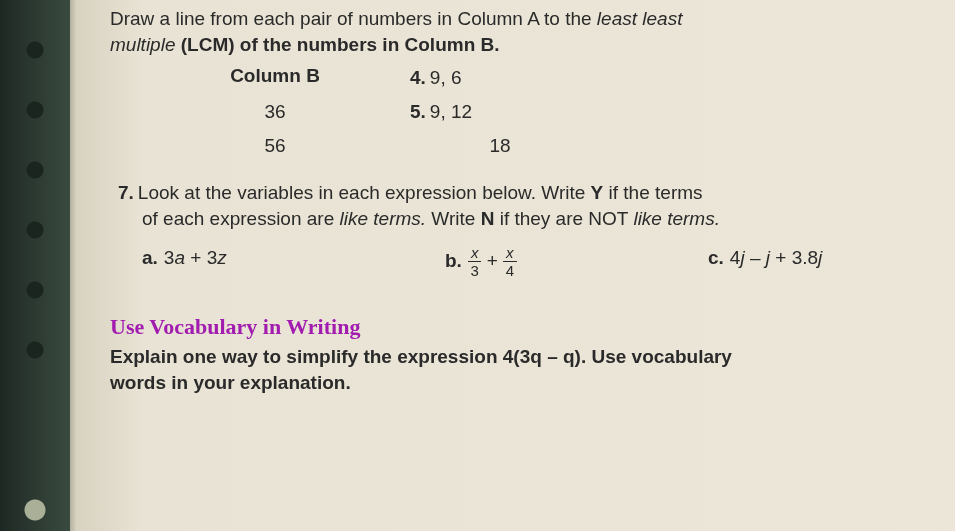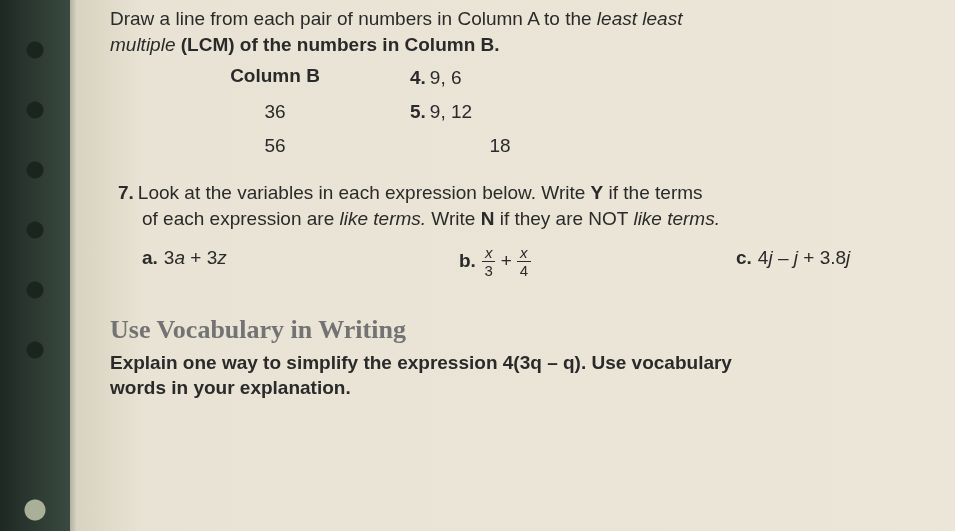--- a/index.html
+++ b/index.html
@@ -53,40 +53,40 @@
     margin-left: 8px;
     padding-right: 40px;
   }
   .q7 .num { font-weight: 700; margin-right: 4px; }
   .q7 .i { font-style: italic; }
   .q7 .b { font-weight: 700; }
   .q7-sub {
     display: flex;
     margin-top: 14px;
     margin-left: 24px;
-    gap: 17px;
+    gap: 3px;
   }
   .q7-sub .item { flex: 0 0 auto; }
   .q7-sub .item:nth-child(1){ width: 300px; }
   .q7-sub .item:nth-child(2){ width: 260px; }
   .q7-sub .letter { font-weight: 700; margin-right: 6px; }
   .q7-sub .i { font-style: italic; }
   .frac {
     display: inline-block;
     text-align: center;
     vertical-align: middle;
     line-height: 1;
   }
   .frac .fn { display:block; border-bottom: 1.5px solid #2a2a2a; padding: 0 3px 1px; font-size: 15px; font-style: italic; }
   .frac .fd { display:block; padding-top: 1px; font-size: 15px; }
   .vocab-h {
     margin-top: 34px;
     font-family: Georgia, "Times New Roman", serif;
-    font-size: 26px;
-    color: #737373;
+    font-size: 22px;
+    color: #a21caf;
     font-weight: 600;
     margin-left: 0;
   }
   .vocab-p { margin-top: 2px; padding-right: 90px; font-weight: bold; }
 </style>
 </head>
 <body>
 
 <div class="binding"></div>
 

